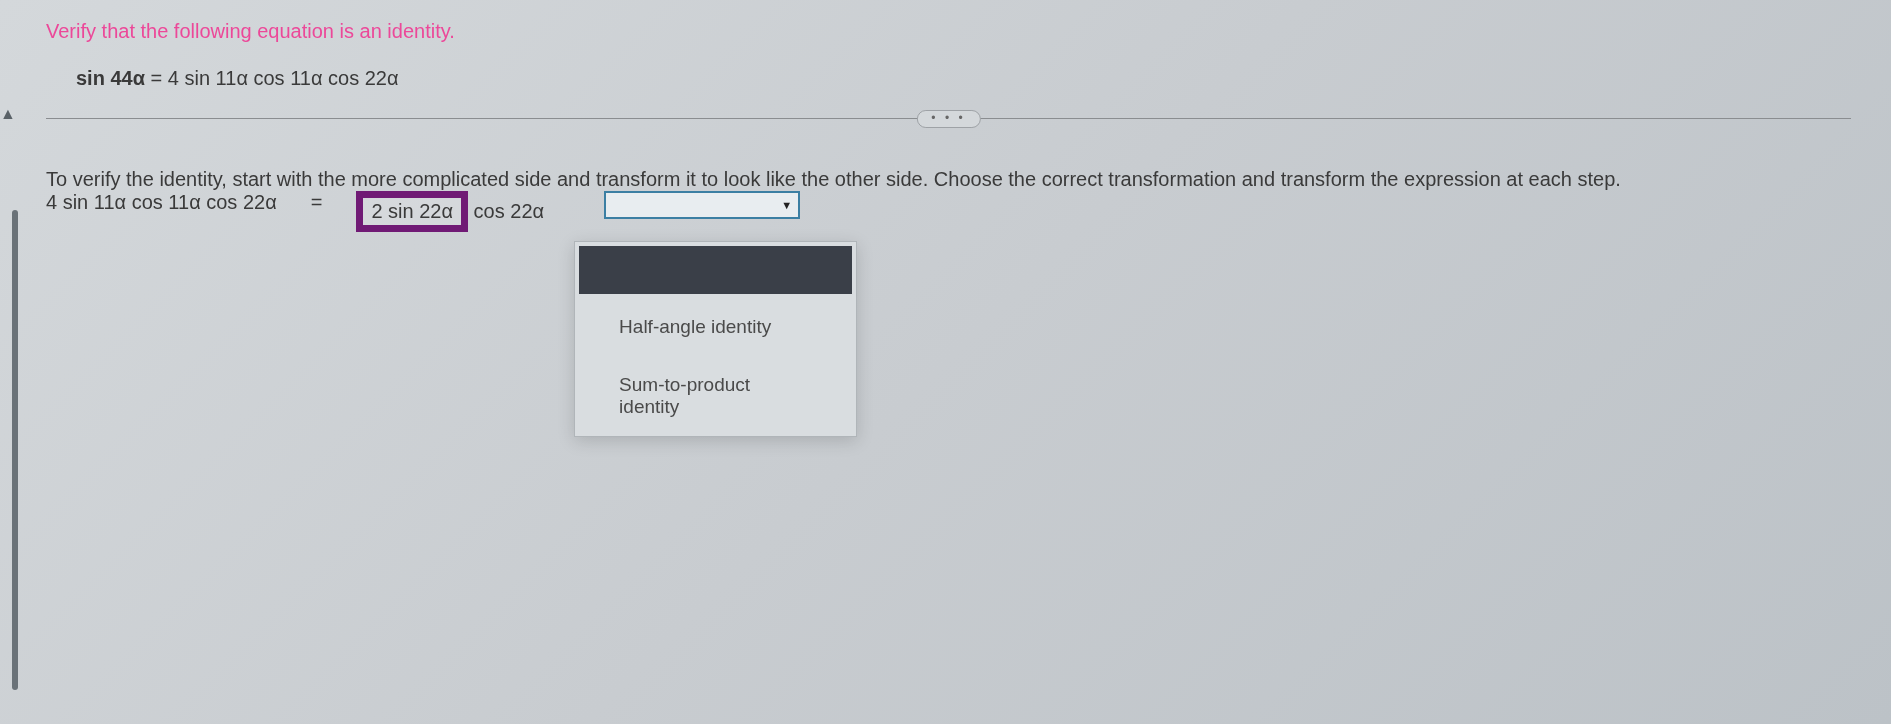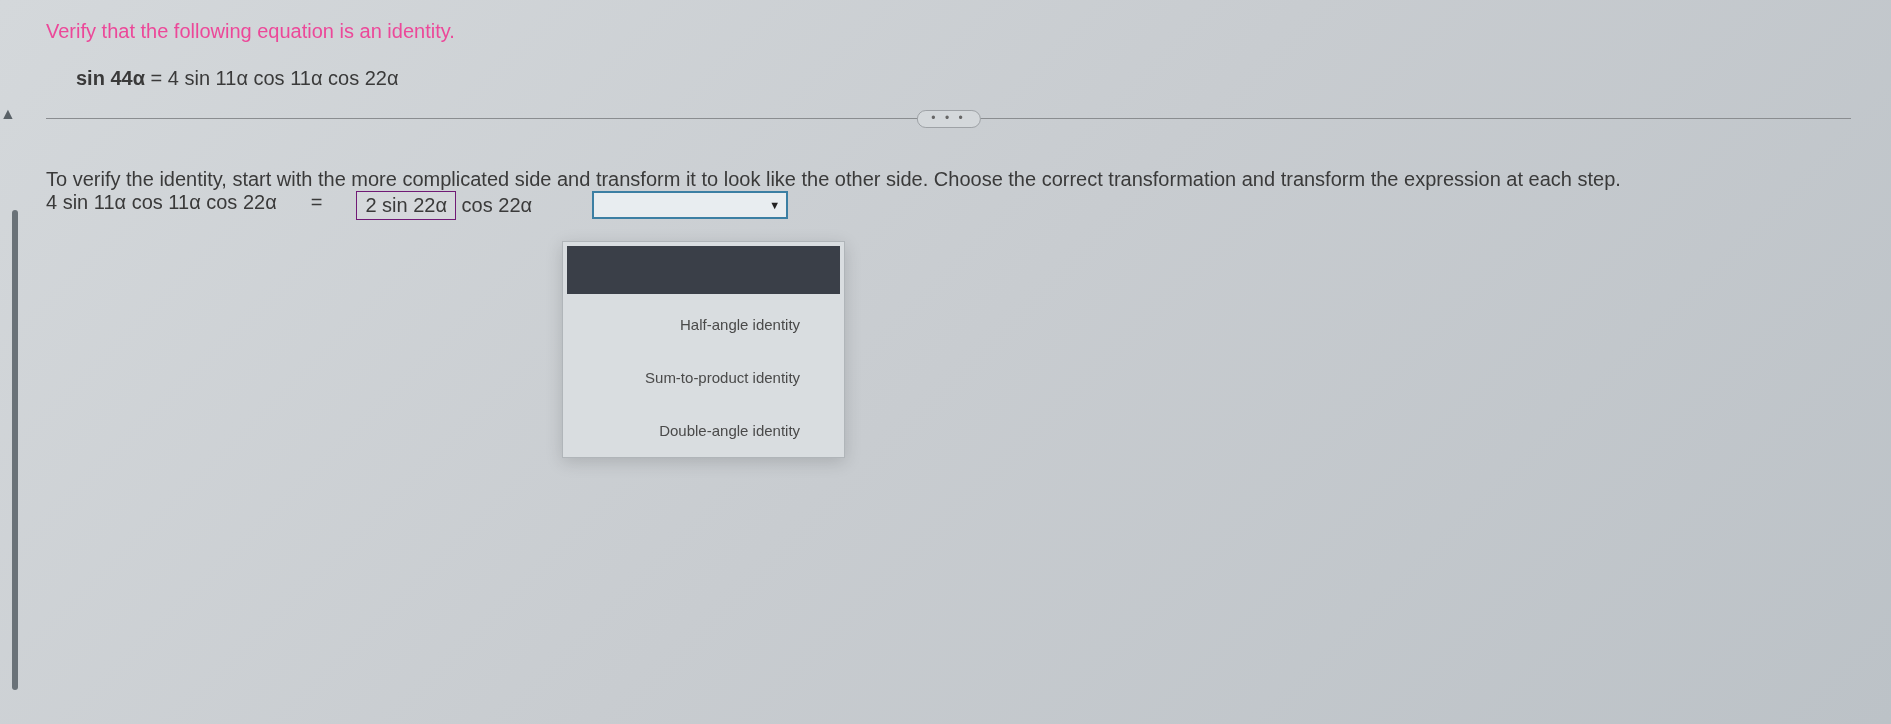--- a/index.html
+++ b/index.html
@@ -60,21 +60,21 @@
     }
     .work-row {
       display: flex;
       align-items: flex-start;
       gap: 30px;
       position: relative;
     }
     .lhs { white-space: nowrap; }
     .equals { padding: 0 4px; }
     .boxed {
-      border: 1px solid #701a75;
+      border: 7px solid #701a75;
       padding: 2px 8px;
       display: inline-block;
       background: rgba(255,255,255,0.15);
     }
     .rhs-part { white-space: nowrap; }
     .dropdown-trigger {
       border: 2px solid #3b7fa3;
       background: #e8edf0;
       width: 196px;
       height: 28px;
@@ -102,22 +102,21 @@
     }
     .dropdown-blank {
       background: #3a3f48;
       height: 48px;
       margin: 4px;
     }
     .dropdown-option {
       padding: 18px 44px;
       color: #4a4a4a;
       cursor: pointer;
-      font-size: 15px;
-      text-align: right;
+      font-size: 19px;
     }
     .left-arrow {
       position: absolute;
       left: 0;
       top: 105px;
       color: #5a6268;
       font-size: 16px;
     }
     .scrollbar {
       position: absolute;
@@ -161,18 +160,17 @@
     </span>
 
     <div style="position:relative;">
       <div class="dropdown-trigger">
         <span class="dropdown-arrow">▼</span>
       </div>
       <div class="dropdown-panel">
         <div class="dropdown-blank"></div>
         <div class="dropdown-option">Half-angle identity</div>
         <div class="dropdown-option">Sum-to-product identity</div>
-        <div class="dropdown-option">Double-angle identity</div>
       </div>
     </div>
   </div>
 
 </div>
 
 </body></html>

